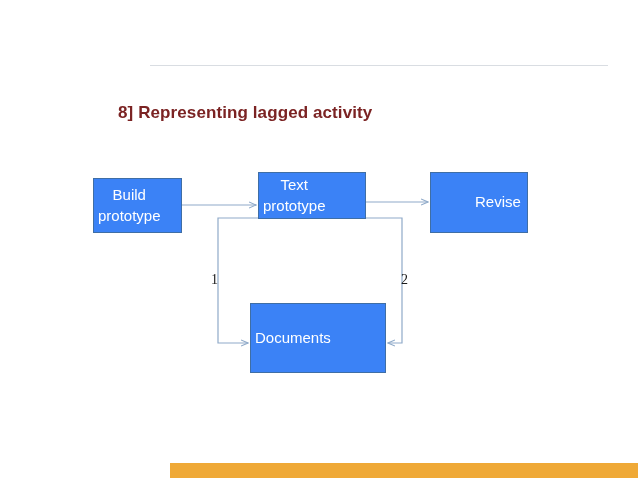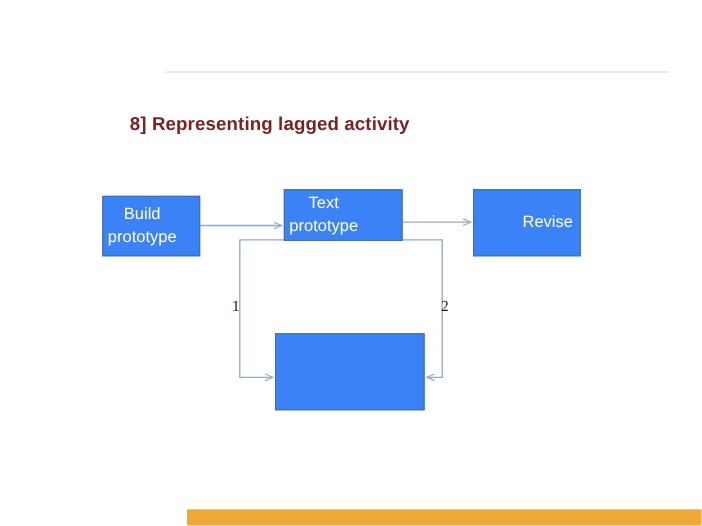--- a/index.html
+++ b/index.html
@@ -146,20 +146,21 @@
     </div>
 
     <div class="node" id="node-revise">
       <span>
         <span>Revise</span>
       </span>
     </div>
 
     <div class="node" id="node-documents">
       <span>
+        <span>Documents</span>
       </span>
     </div>
 
     <div class="edge-label" id="label-1">1</div>
     <div class="edge-label" id="label-2">2</div>
 
   </div>
 
   <div id="footer-bar"></div>
 

